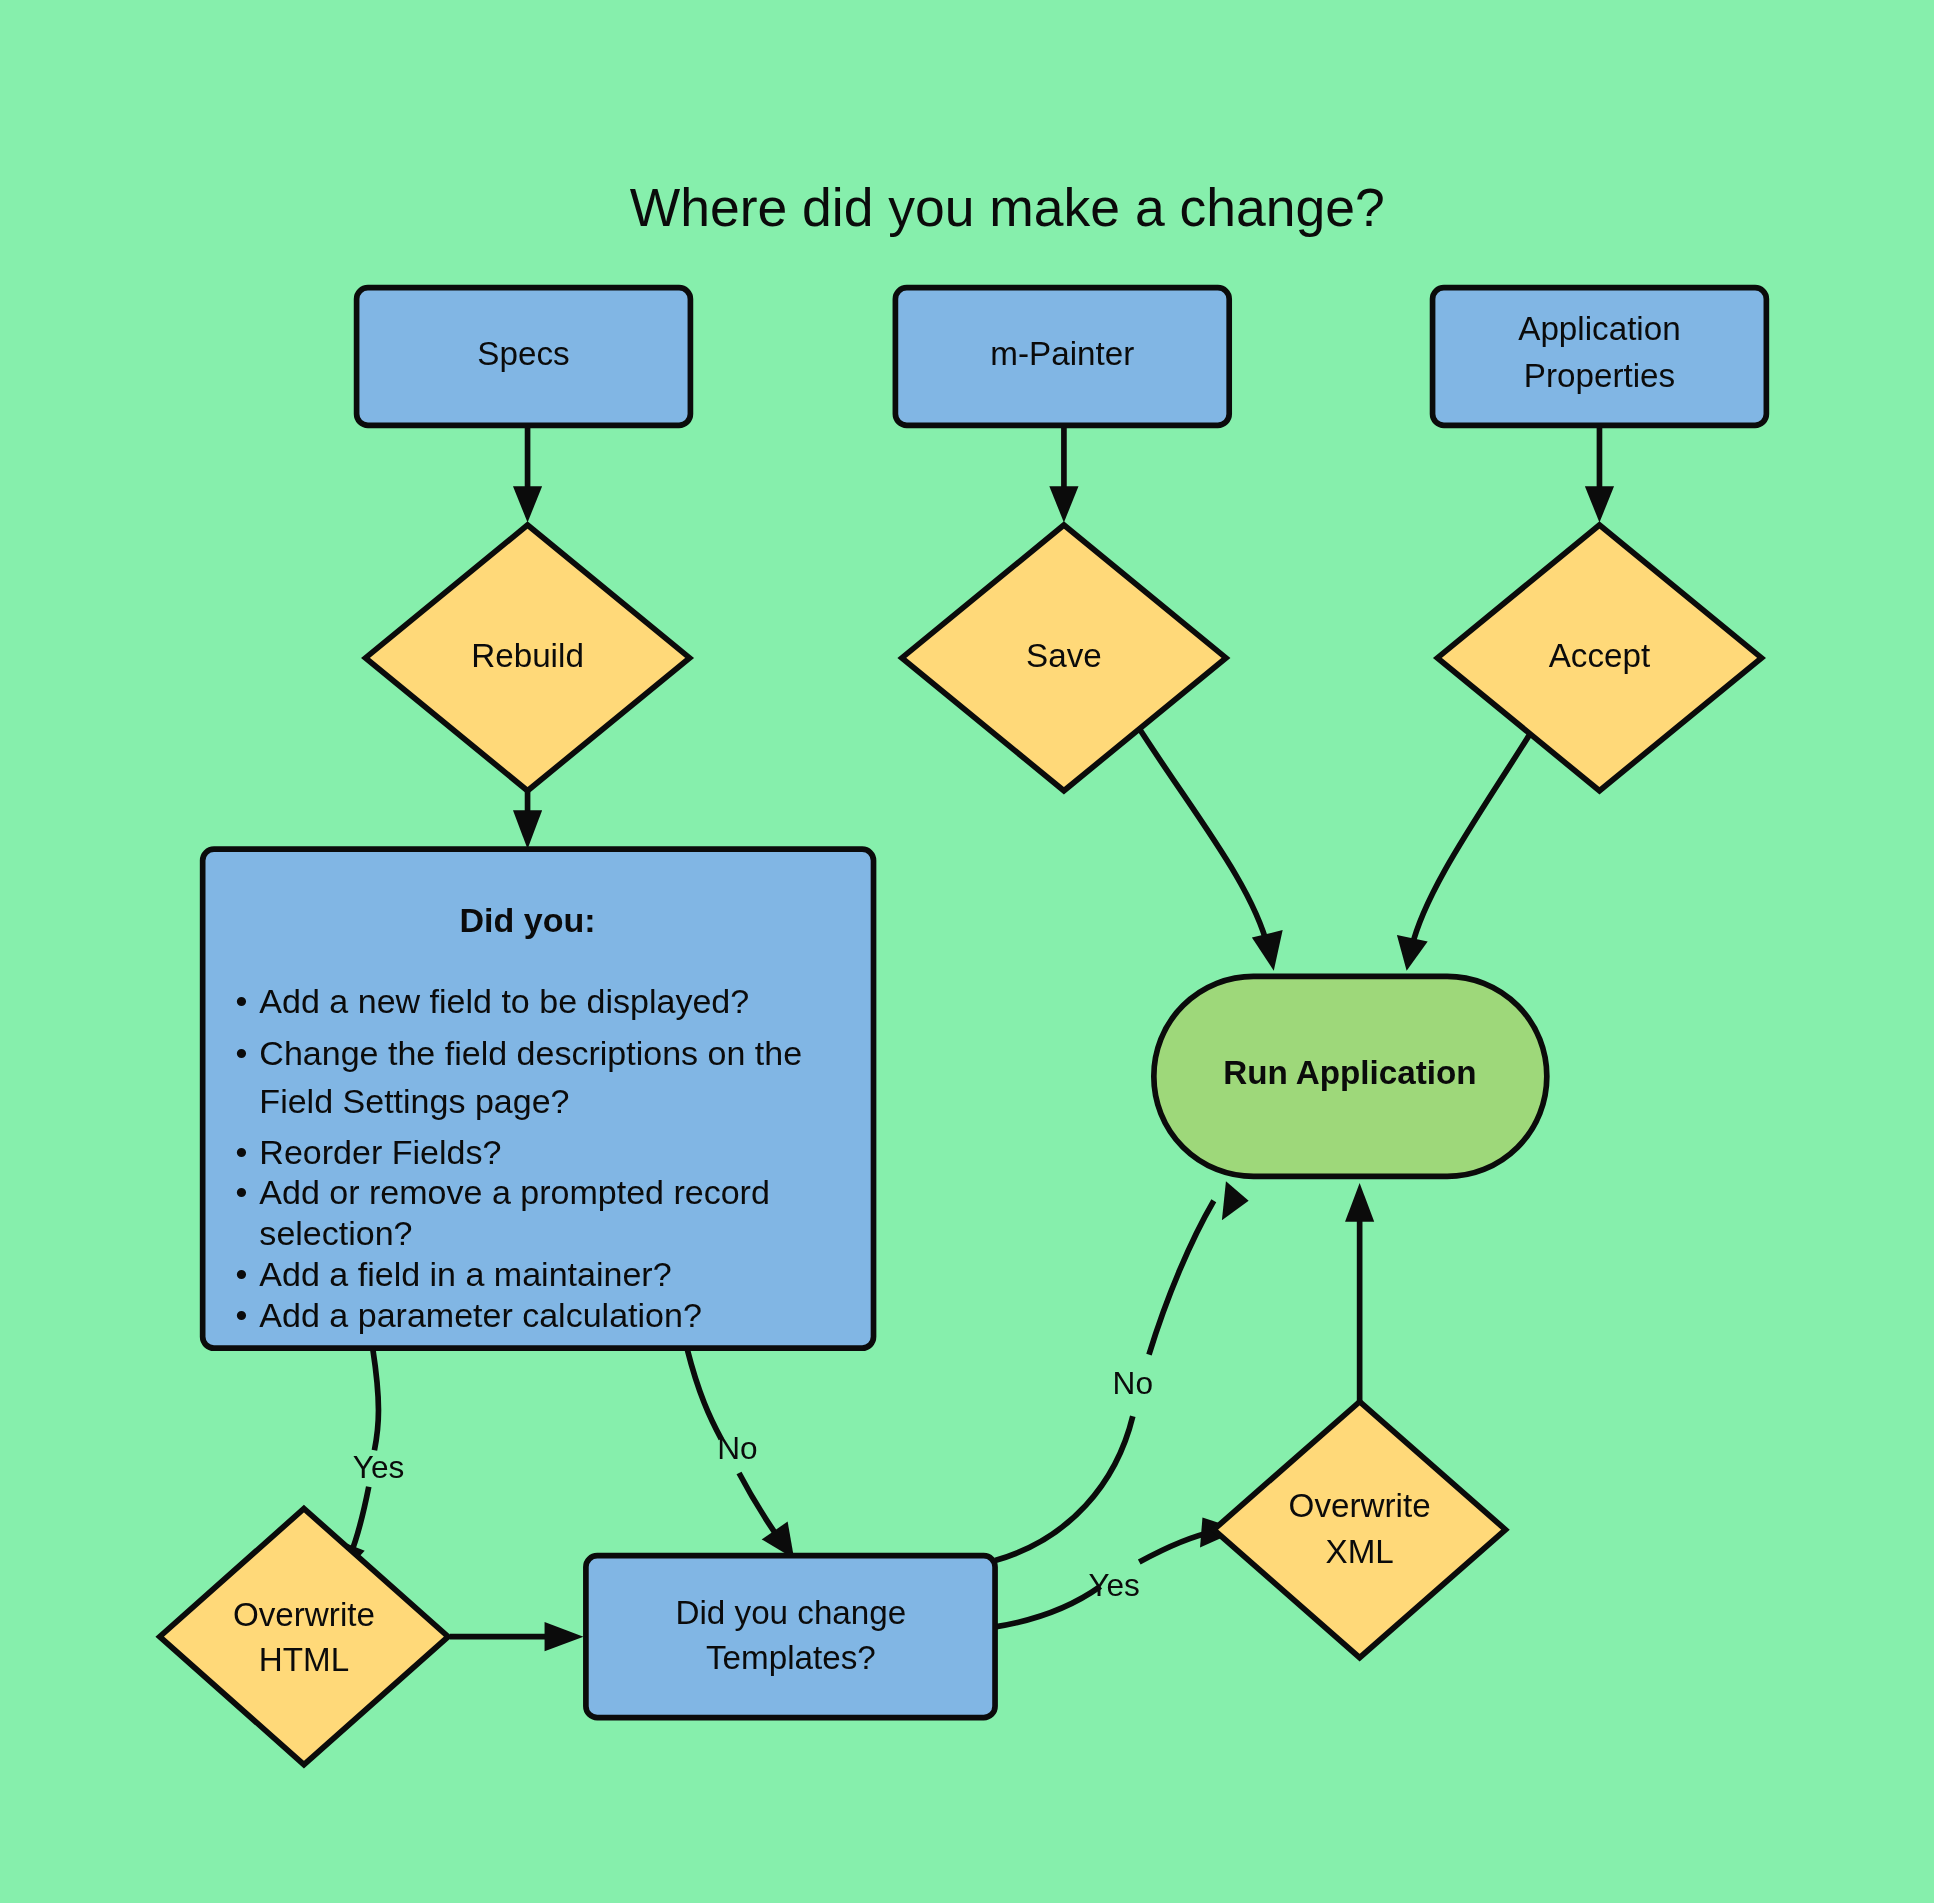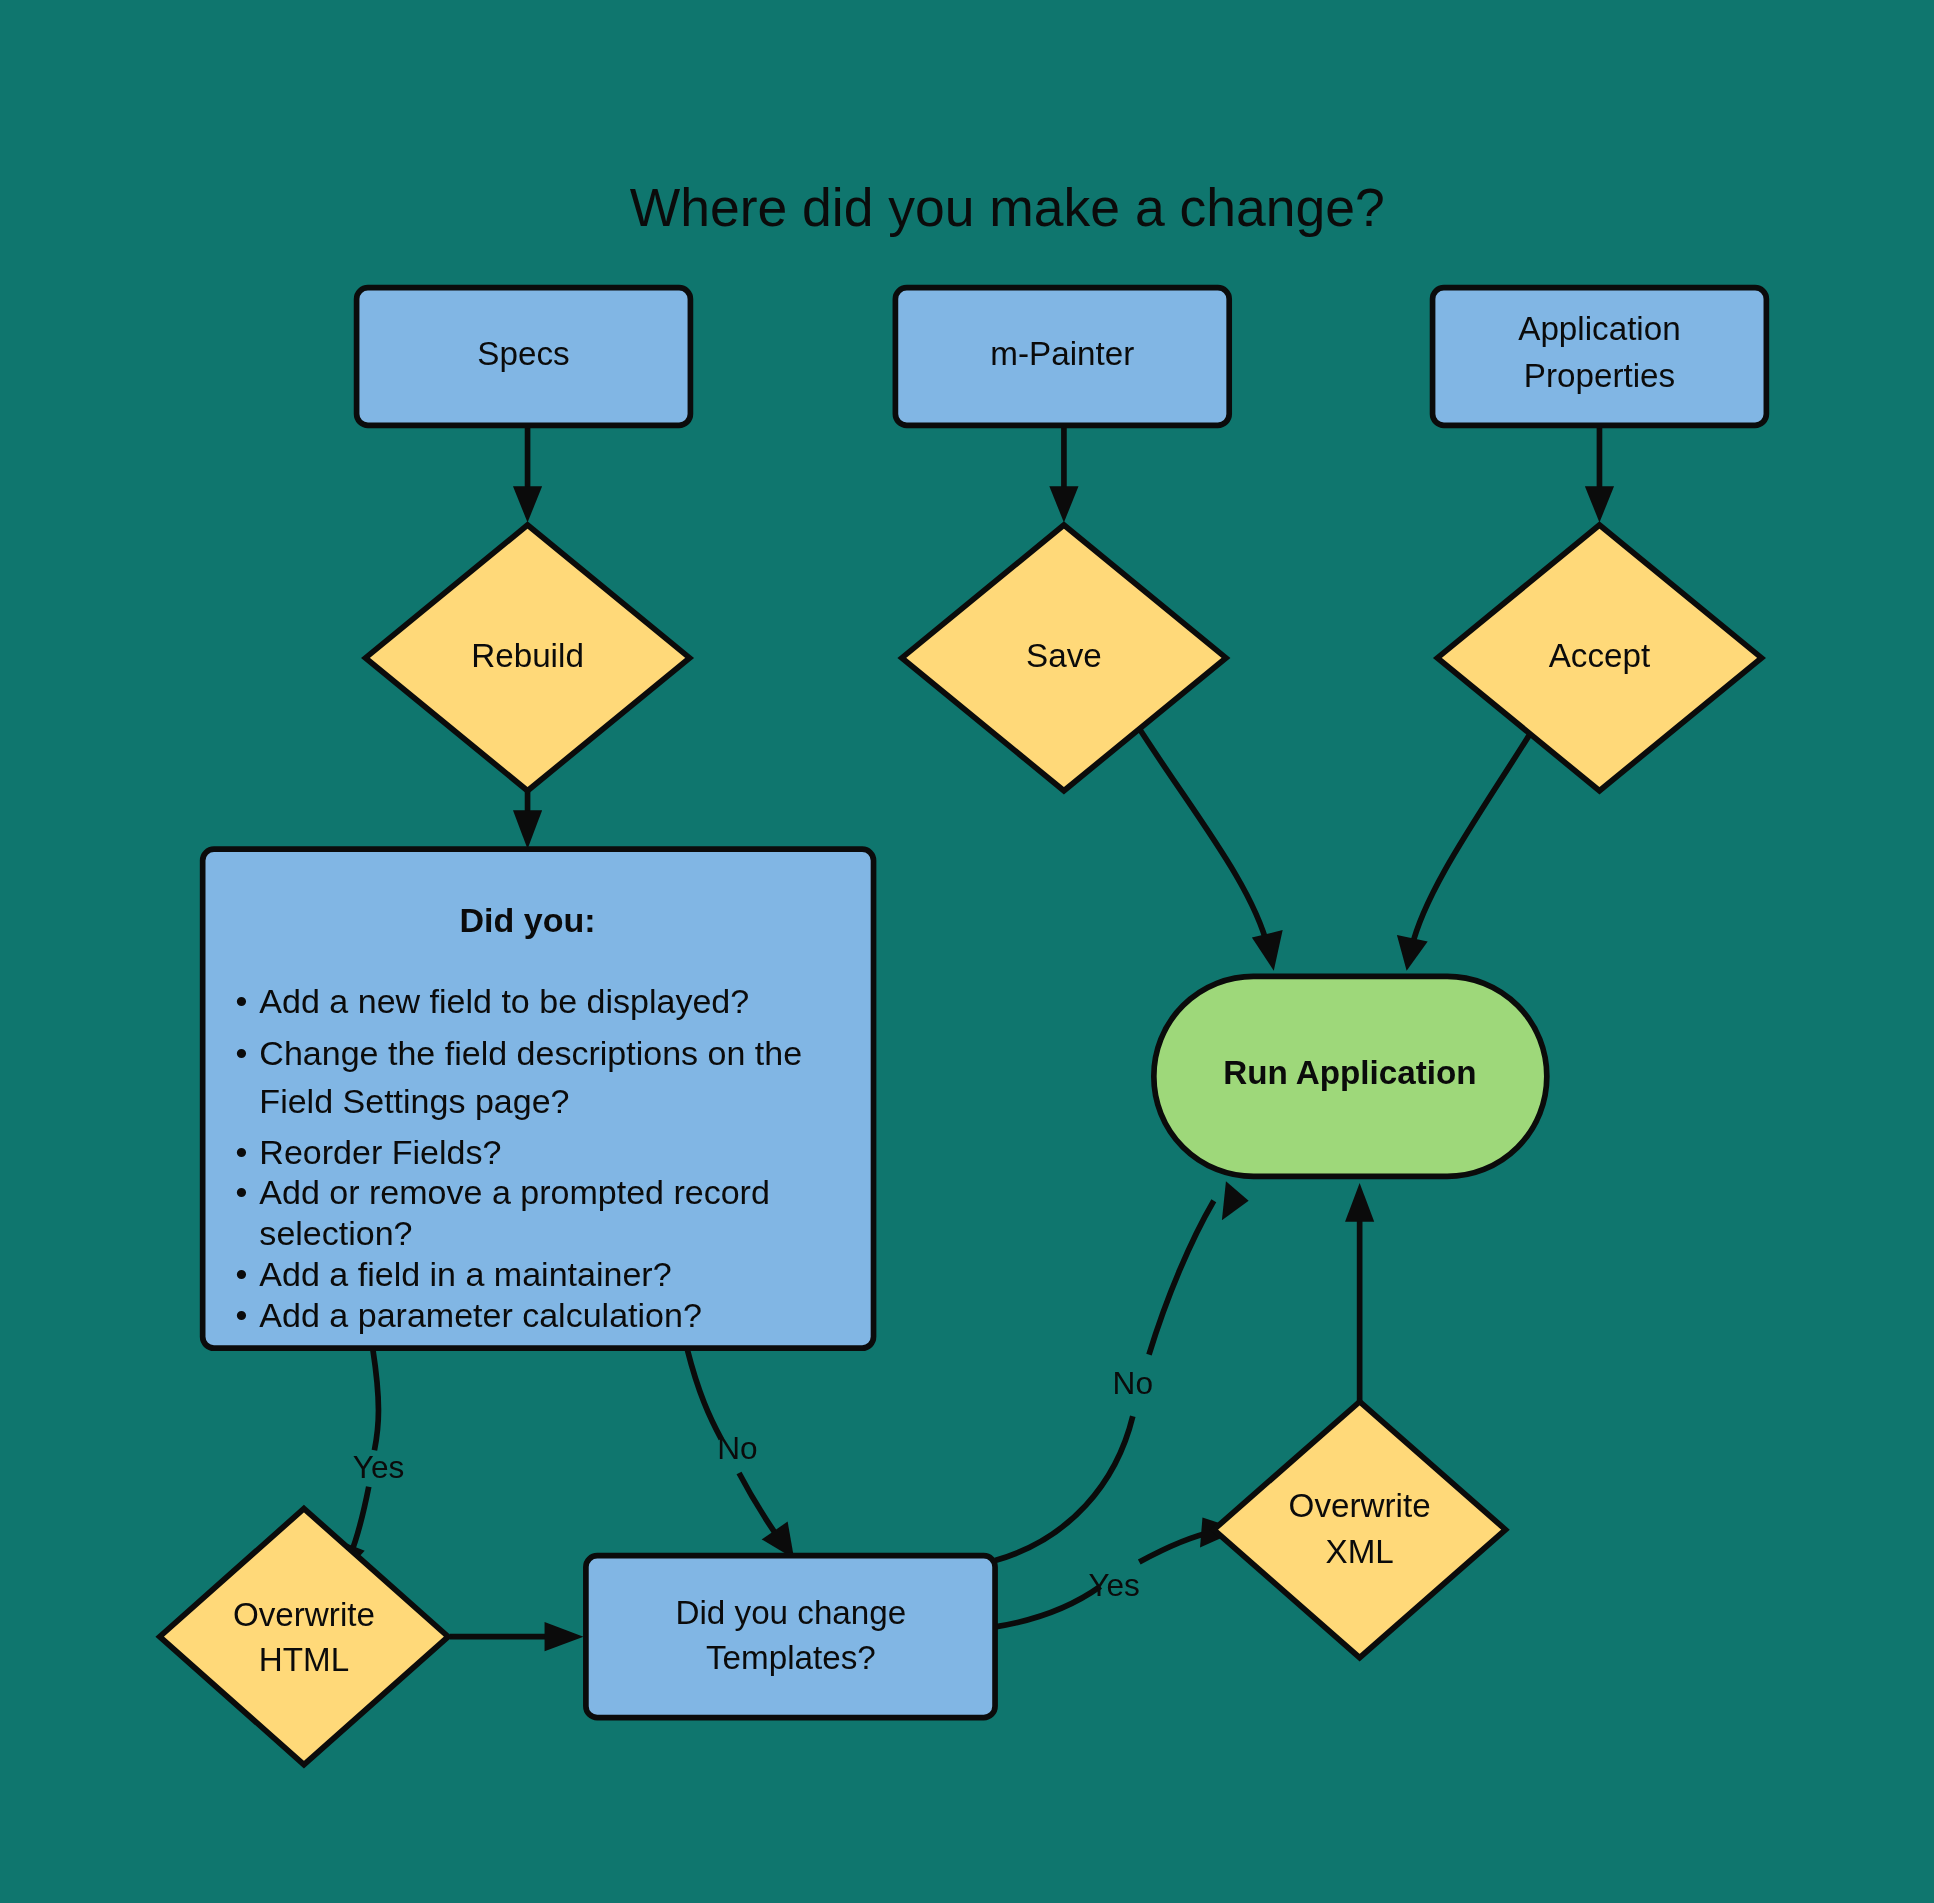--- a/index.html
+++ b/index.html
@@ -7,21 +7,21 @@
     padding: 0;
     background: #ffffff;
   }
   body {
     font-family: "Liberation Sans", sans-serif;
   }
   #canvas {
     position: relative;
     width: 1935px;
     height: 1904px;
-    background: #0f766e;
+    background: #86efac;
     overflow: hidden;
   }
   svg#diagram {
     position: absolute;
     left: 0;
     top: 0;
     width: 1935px;
     height: 1904px;
   }
   .shape-fill-blue   { fill: #81B6E4; stroke: #0b0b0b; stroke-width: 7; }

